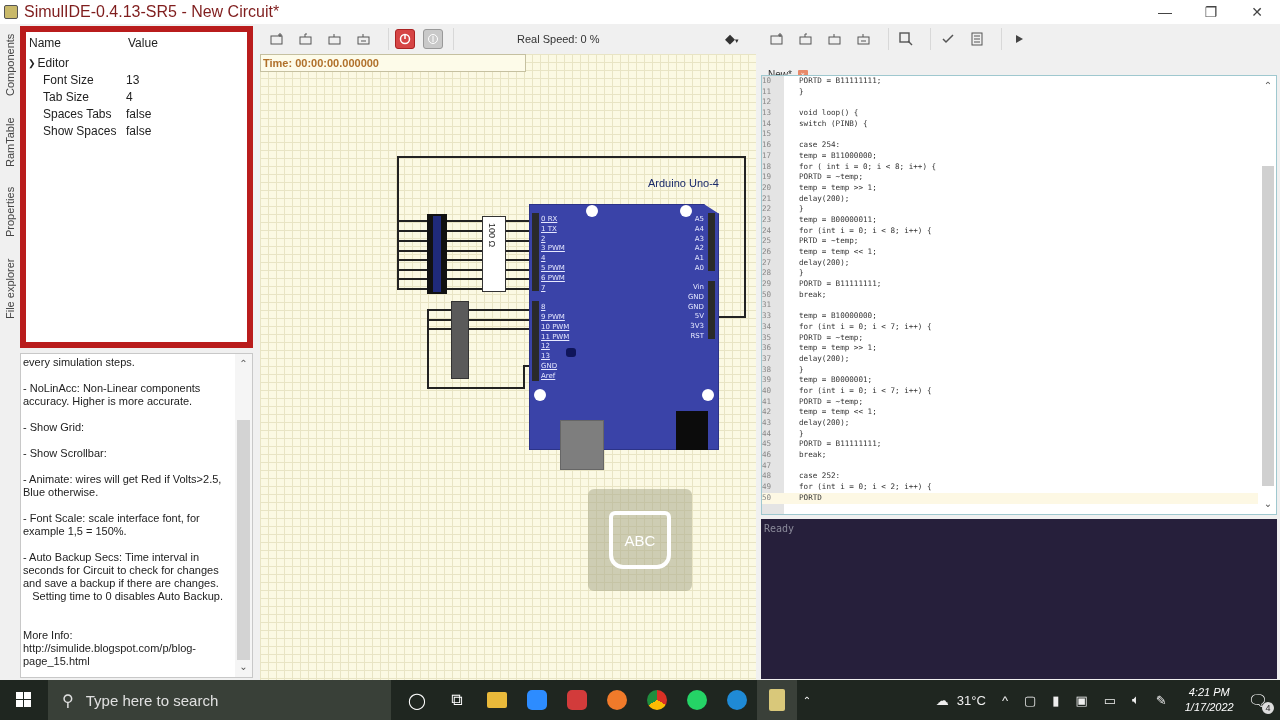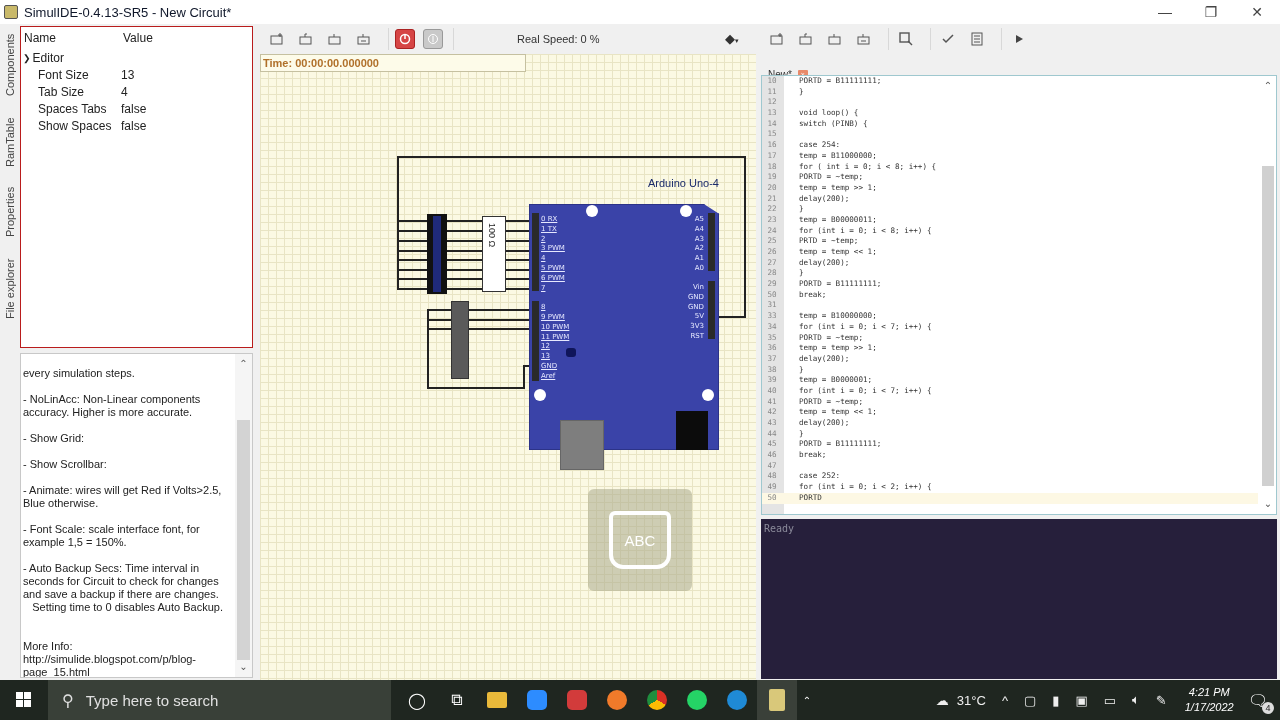--- a/index.html
+++ b/index.html
@@ -1,37 +1,37 @@
 <!DOCTYPE html>
 <html><head>
 <meta charset="utf-8">
 <style>
 * { box-sizing: border-box; margin: 0; padding: 0; }
 body { width: 1280px; height: 720px; overflow: hidden; background: #f0f0f0; font-family: "Liberation Sans", sans-serif; font-size: 12px; color: #222; position: relative; }
 
 
 .titlebar { position: absolute; left: 0; top: 0; width: 1280px; height: 24px; background: #ffffff; display: flex; align-items: center; }
 .app-icon { width: 14px; height: 14px; margin-left: 4px; background: #c9b96a; border: 1px solid #555; border-radius: 2px; }
-.title-text { margin-left: 6px; font-size: 13px; color: #0f172a; }
+.title-text { margin-left: 6px; font-size: 16px; color: #7f1d1d; }
 .win-controls { position: absolute; right: 0; top: 0; display: flex; height: 24px; }
 .win-btn { width: 46px; height: 24px; display: flex; align-items: center; justify-content: center; color: #444; font-size: 14px; }
 
 
 .dock-tabs { position: absolute; left: 0; top: 24px; width: 20px; height: 656px; background: #f0f0f0; }
 .dock-tab { position: absolute; left: 2px; width: 16px; writing-mode: vertical-rl; transform: rotate(180deg); font-size: 11px; color: #444; display: flex; align-items: center; justify-content: center; }
 
 
-.prop-panel { position: absolute; left: 20px; top: 26px; width: 233px; height: 322px; background: #fff; border: 1px solid #b91c1c; }
+.prop-panel { position: absolute; left: 20px; top: 26px; width: 233px; height: 322px; background: #fff; border: 6px solid #b91c1c; }
 .prop-header { display: flex; height: 22px; align-items: center; font-size: 12px; }
 .prop-header span:first-child { width: 102px; padding-left: 3px; }
 .prop-group { height: 17px; display: flex; align-items: center; padding-left: 2px; }
 .prop-row { display: flex; height: 17px; align-items: center; }
 .prop-row .pn { width: 100px; padding-left: 17px; }
 .help-panel { position: absolute; left: 20px; top: 353px; width: 233px; height: 325px; background: #fff; border: 1px solid #c8c8c8; overflow: hidden; }
-.help-text { padding: 13px 20px 0 2px; font-size: 11px; line-height: 13px; color: #222; white-space: pre-wrap; }
+.help-text { padding: 2px 20px 0 2px; font-size: 11px; line-height: 13px; color: #222; white-space: pre-wrap; }
 .help-scroll { position: absolute; right: 0; top: 0; width: 17px; height: 100%; background: #f5f5f5; }
 .help-thumb { position: absolute; left: 2px; top: 66px; width: 13px; height: 240px; background: #d3d3d3; }
 .sb-arrow { position: absolute; left: 0; width: 17px; height: 16px; font-size: 10px; color: #555; text-align: center; line-height: 16px; }
 
 
 .toolbar { position: absolute; display: flex; align-items: center; height: 28px; }
 .tb-btn { width: 22px; height: 22px; margin-right: 7px; display: flex; align-items: center; justify-content: center; }
 .tb-sep { width: 1px; height: 22px; background: #d8d8d8; margin: 0 6px; }
 .power-on { width: 20px; height: 20px; background: #d64545; border-radius: 3px; border: 1px solid #a22; display:flex; align-items:center; justify-content:center; }
 .power-off { width: 20px; height: 20px; background: #c9c9c9; border-radius: 3px; border: 1px solid #999; display:flex; align-items:center; justify-content:center; }
@@ -59,21 +59,21 @@
 .osk-inner { width: 62px; height: 58px; border: 4px solid #fff; border-radius: 6px 6px 14px 14px; display:flex; align-items:center; justify-content:center; color:#fff; font-size:15px; }
 
 
 .ed-tabbar { position: absolute; left: 760px; top: 67px; width: 520px; height: 20px; }
 .ed-tab { position: absolute; left: 8px; top: 2px; display: flex; align-items: center; font-size: 10px; color: #333; }
 .ed-tab-close { width: 10px; height: 10px; background: #e88a6a; margin-left: 6px; border-radius: 1px; font-size: 7px; color: #fff; text-align: center; line-height: 10px; }
 .editor { position: absolute; left: 761px; top: 75px; width: 516px; height: 440px; background: #fff; border: 1px solid #9fc8cf; overflow: hidden; }
 .gutter { position: absolute; left: 0; top: 0; width: 22px; height: 100%; background: #e4e4e4; }
 .code { position: absolute; left: 0; top: 0; font-family: "DejaVu Sans Mono", monospace; font-size: 7.6px; line-height: 10.7px; color: #333; }
 .code-line { display: flex; height: 10.7px; white-space: pre; }
-.code-line .ln { width: 22px; text-align: center; padding-right: 2px; color: #888; }
+.code-line .ln { width: 22px; text-align: left; padding-right: 2px; color: #888; }
 .code-line .tx { padding-left: 15px; }
 .code-line.current { background: #fdf8e4; width: 496px; }
 .ed-scroll { position: absolute; right: 0; top: 0; width: 16px; height: 100%; background: #fff; }
 .ed-thumb { position: absolute; left: 2px; top: 90px; width: 12px; height: 320px; background: #d0d0d0; }
 .console { position: absolute; left: 761px; top: 519px; width: 516px; height: 160px; background: #261f3b; color: #8a8a9a; font-family: "DejaVu Sans Mono", monospace; font-size: 10px; padding: 4px 3px; }
 
 
 .taskbar { position: absolute; left: 0; top: 680px; width: 1280px; height: 40px; background: #1f2620; display: flex; align-items: center; color: #fff; }
 .start { width: 48px; height: 40px; display:flex; align-items:center; justify-content:center; }
 .search { width: 343px; height: 40px; background: #394038; display:flex; align-items:center; padding-left: 14px; font-size: 15px; color: #e0e0e0; }

